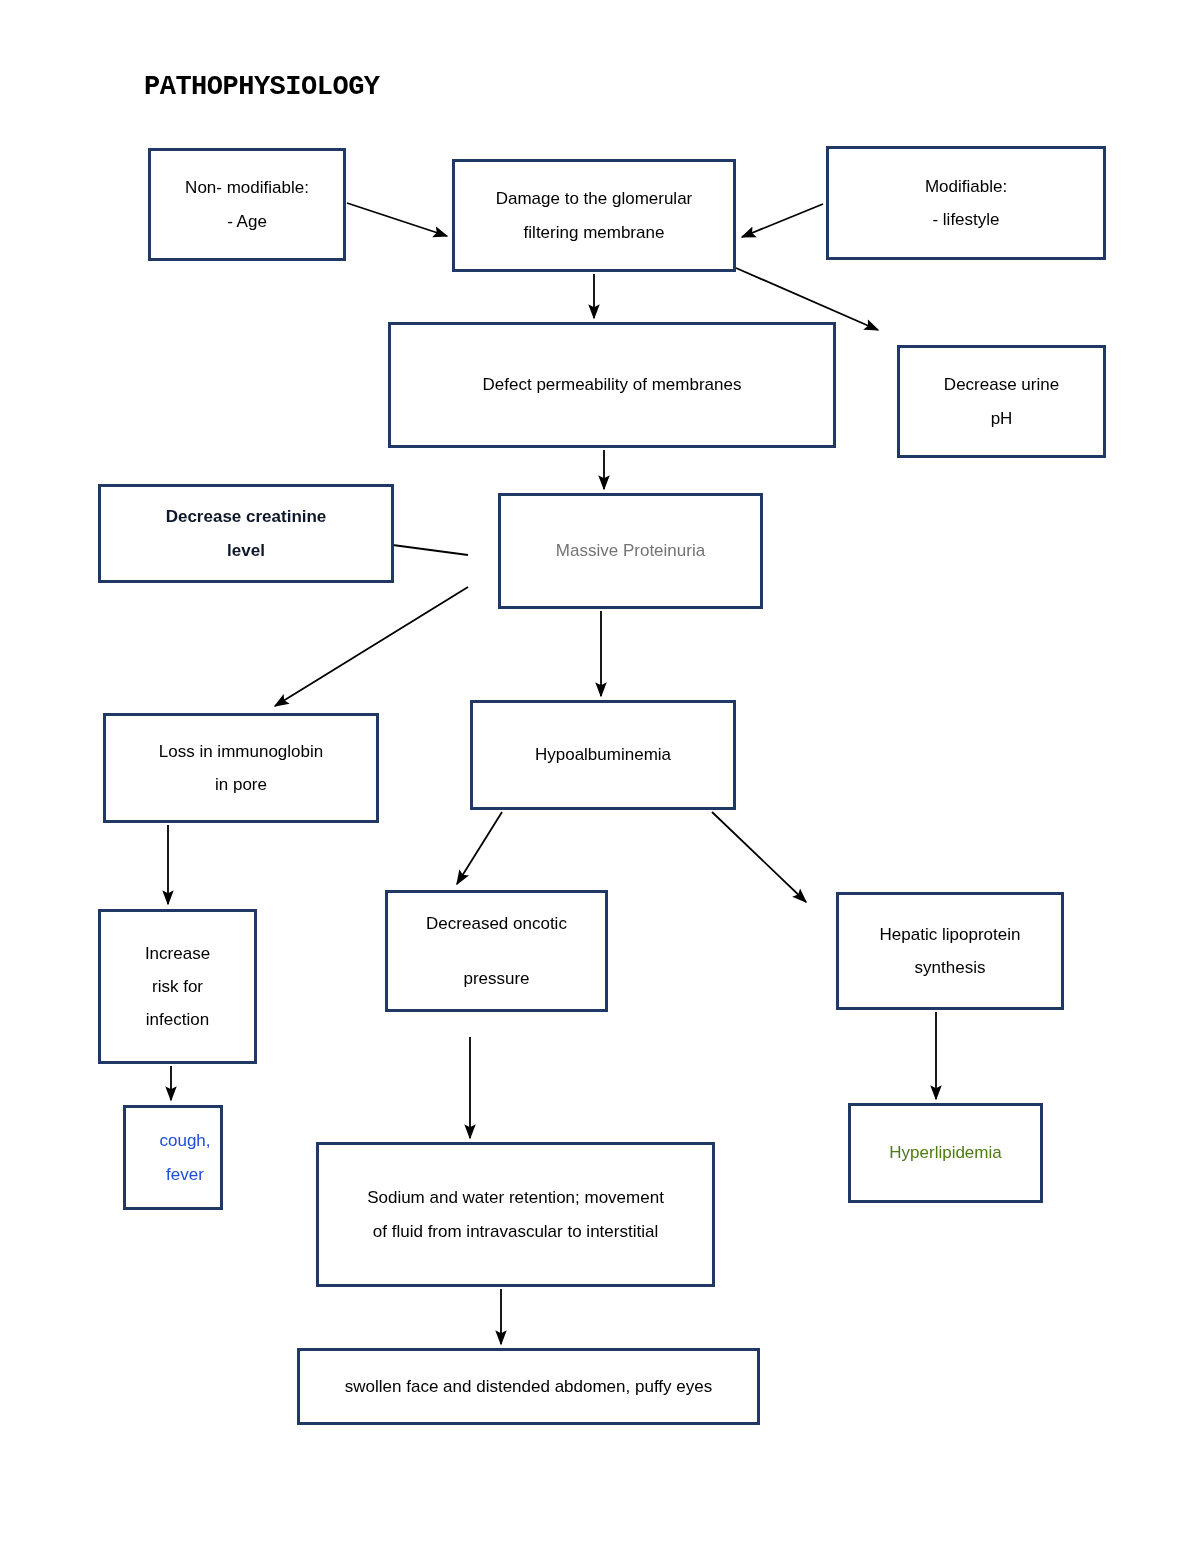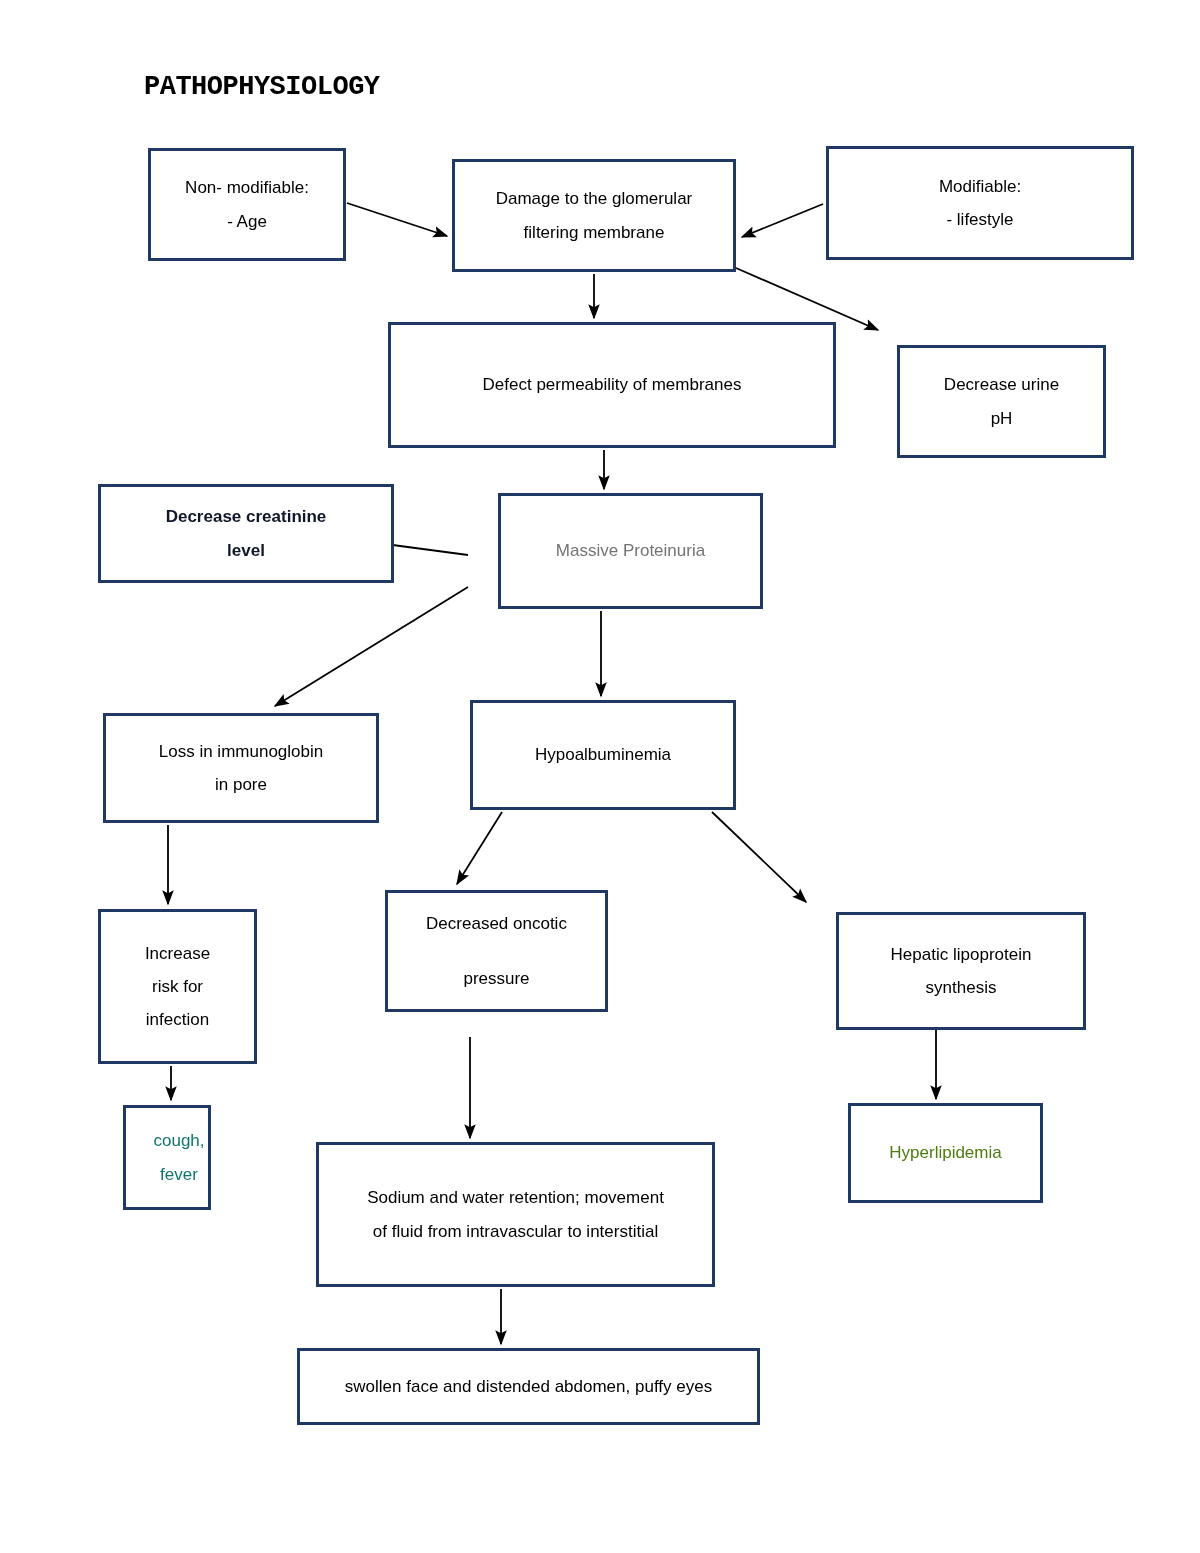--- a/index.html
+++ b/index.html
@@ -84,21 +84,21 @@
 
   <div id="node-layer">
       <div class="node" style="left: 148px; top: 148px; width: 198px; height: 113px; border-color: rgb(31, 56, 100); color: rgb(0, 0, 0);">
         <span class="ln">Non- modifiable:</span>
         <span class="ln">- Age</span>
       </div>
       <div class="node" style="left: 452px; top: 159px; width: 284px; height: 113px; border-color: rgb(31, 56, 100); color: rgb(0, 0, 0); align-items: center;">
         <span class="ln">Damage to the glomerular</span>
         <span class="ln">filtering membrane</span>
       </div>
-      <div class="node" style="left: 826px; top: 146px; width: 308px; height: 114px; border-color: rgb(31, 56, 100); color: rgb(0, 0, 0);">
+      <div class="node" style="left: 826px; top: 146px; width: 280px; height: 114px; border-color: rgb(31, 56, 100); color: rgb(0, 0, 0);">
         <span class="ln">Modifiable:</span>
         <span class="ln">- lifestyle</span>
       </div>
       <div class="node" style="left: 388px; top: 322px; width: 448px; height: 126px; border-color: rgb(31, 56, 100); color: rgb(0, 0, 0);">
         <span class="ln">Defect permeability of membranes</span>
       </div>
       <div class="node" style="left: 897px; top: 345px; width: 209px; height: 113px; border-color: rgb(31, 56, 100); color: rgb(0, 0, 0);">
         <span class="ln">Decrease urine</span>
         <span class="ln">pH</span>
       </div>
@@ -118,25 +118,25 @@
       </div>
       <div class="node" style="left: 98px; top: 909px; width: 159px; height: 155px; border-color: rgb(31, 56, 100); color: rgb(0, 0, 0);">
         <span class="ln">Increase</span>
         <span class="ln">risk for</span>
         <span class="ln">infection</span>
       </div>
       <div class="node" style="left: 385px; top: 890px; width: 223px; height: 122px; border-color: rgb(31, 56, 100); color: rgb(0, 0, 0); gap: 22px;">
         <span class="ln">Decreased oncotic</span>
         <span class="ln">pressure</span>
       </div>
-      <div class="node" style="left: 836px; top: 892px; width: 250px; height: 118px; border-color: rgb(31, 56, 100); color: rgb(0, 0, 0); margin-top: 20px;">
+      <div class="node" style="left: 836px; top: 892px; width: 228px; height: 118px; border-color: rgb(31, 56, 100); color: rgb(0, 0, 0);">
         <span class="ln">Hepatic lipoprotein</span>
         <span class="ln">synthesis</span>
       </div>
-      <div class="node" style="left: 123px; top: 1105px; width: 88px; height: 105px; border-color: rgb(31, 56, 100); color: #0f766e; padding-left: 24px;">
+      <div class="node" style="left: 123px; top: 1105px; width: 100px; height: 105px; border-color: rgb(31, 56, 100); color: #1d4ed8; padding-left: 24px;">
         <span class="ln">cough,</span>
         <span class="ln">fever</span>
       </div>
       <div class="node" style="left: 848px; top: 1103px; width: 195px; height: 100px; border-color: rgb(31, 56, 100); color: #4d7c0f;">
         <span class="ln">Hyperlipidemia</span>
       </div>
       <div class="node" style="left: 316px; top: 1142px; width: 399px; height: 145px; border-color: rgb(31, 56, 100); color: rgb(0, 0, 0);">
         <span class="ln">Sodium and water retention; movement</span>
         <span class="ln">of fluid from intravascular to interstitial</span>
       </div>

